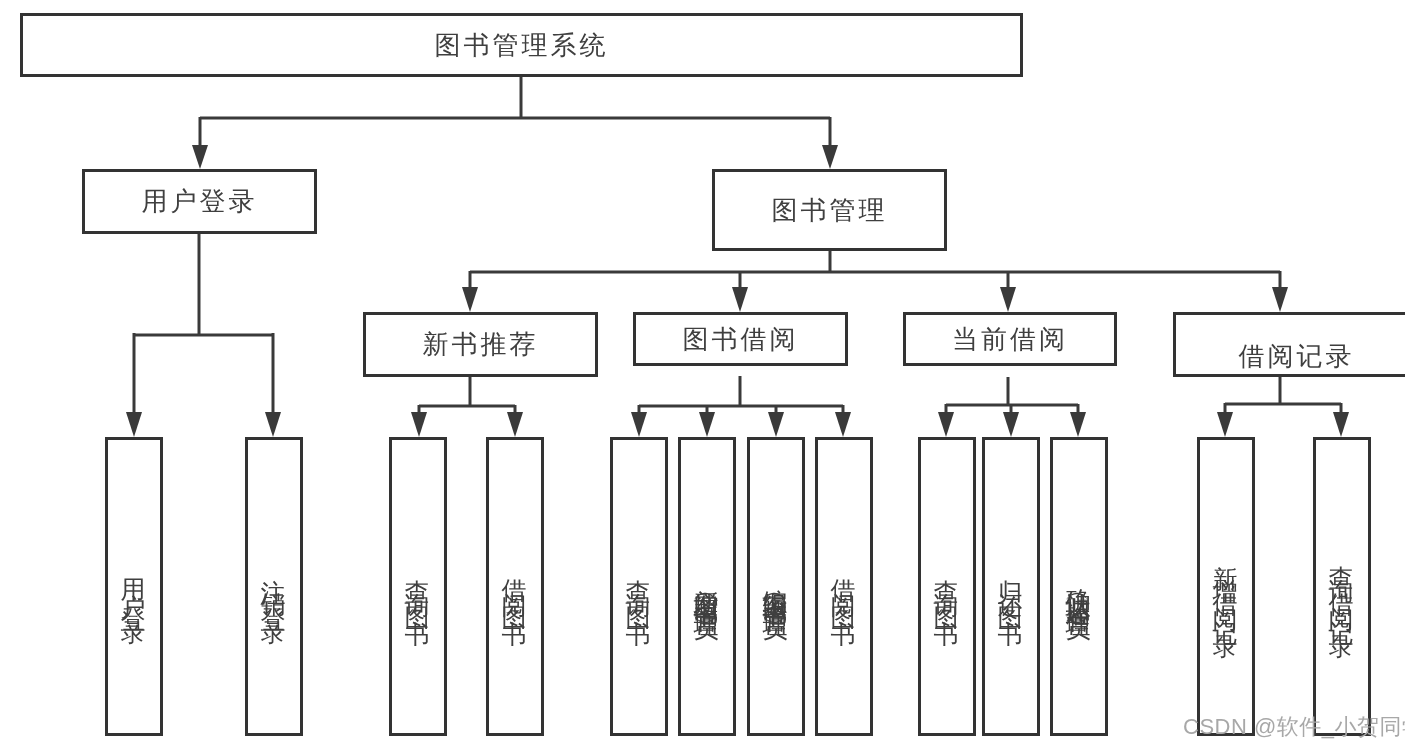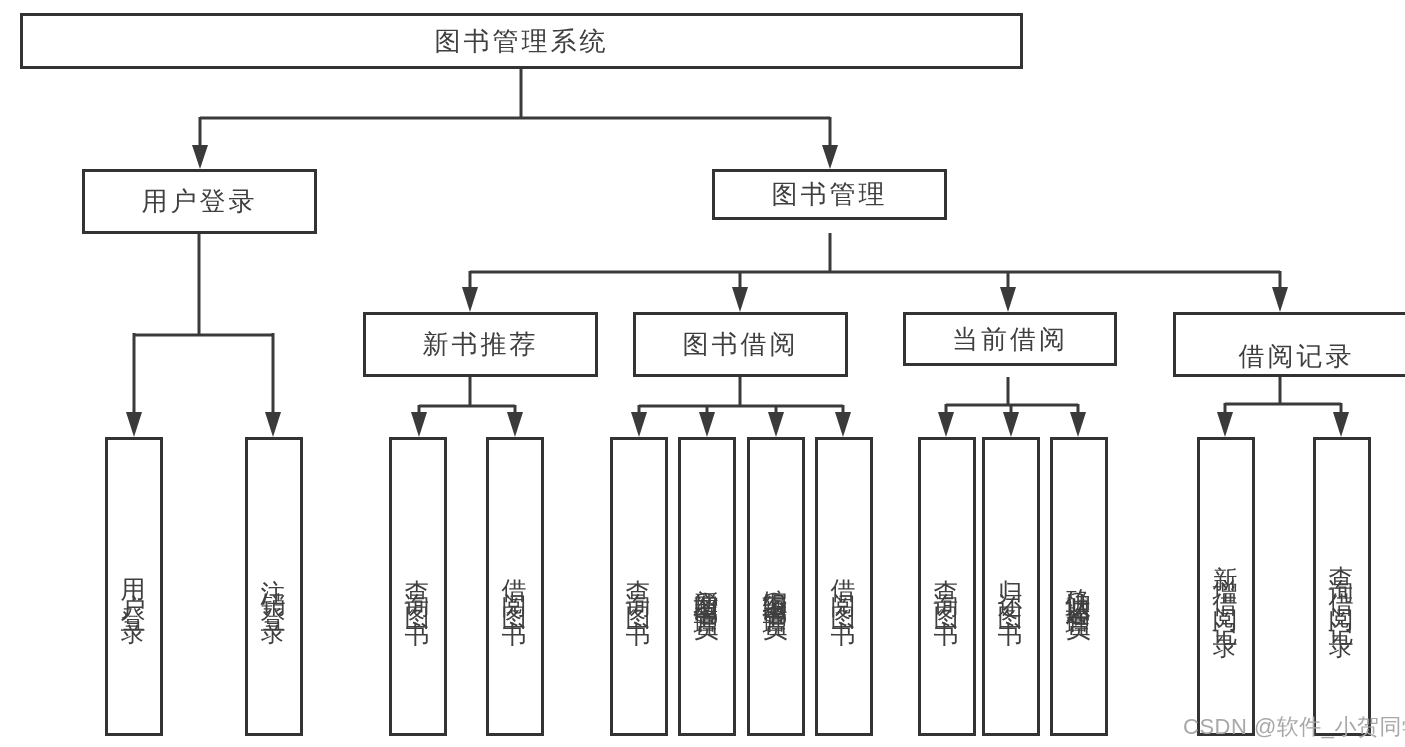--- a/index.html
+++ b/index.html
@@ -147,35 +147,35 @@
 
       <polygon points="938,412 954,412 946,437"></polygon>
       <polygon points="1003,412 1019,412 1011,437"></polygon>
       <polygon points="1070,412 1086,412 1078,437"></polygon>
 
       <polygon points="1217,412 1233,412 1225,437"></polygon>
       <polygon points="1333,412 1349,412 1341,437"></polygon>
     </g>
   </svg>
 
-  <div class="hbox" style="left:20px; top:13px; width:1003px; height:56px;">
+  <div class="hbox" style="left:20px; top:13px; width:1003px; height:64px;">
     <span>图书管理系统</span>
   </div>
 
   <div class="hbox" style="left:82px; top:169px; width:235px; height:65px;">
     <span>用户登录</span>
   </div>
-  <div class="hbox" style="left:712px; top:169px; width:235px; height:51px;">
+  <div class="hbox" style="left:712px; top:169px; width:235px; height:82px;">
     <span>图书管理</span>
   </div>
 
   <div class="hbox" style="left:363px; top:312px; width:235px; height:65px;">
     <span>新书推荐</span>
   </div>
-  <div class="hbox" style="left:633px; top:312px; width:215px; height:65px;">
+  <div class="hbox" style="left:633px; top:312px; width:215px; height:54px;">
     <span>图书借阅</span>
   </div>
   <div class="hbox" style="left:903px; top:312px; width:214px; height:54px;">
     <span>当前借阅</span>
   </div>
   <div class="hbox" style="left:1173px; top:312px; width:247px; height:65px;align-items:flex-end;">
     <span>借阅记录</span>
   </div>
 
   <div class="vbox" style="left:105px;">

